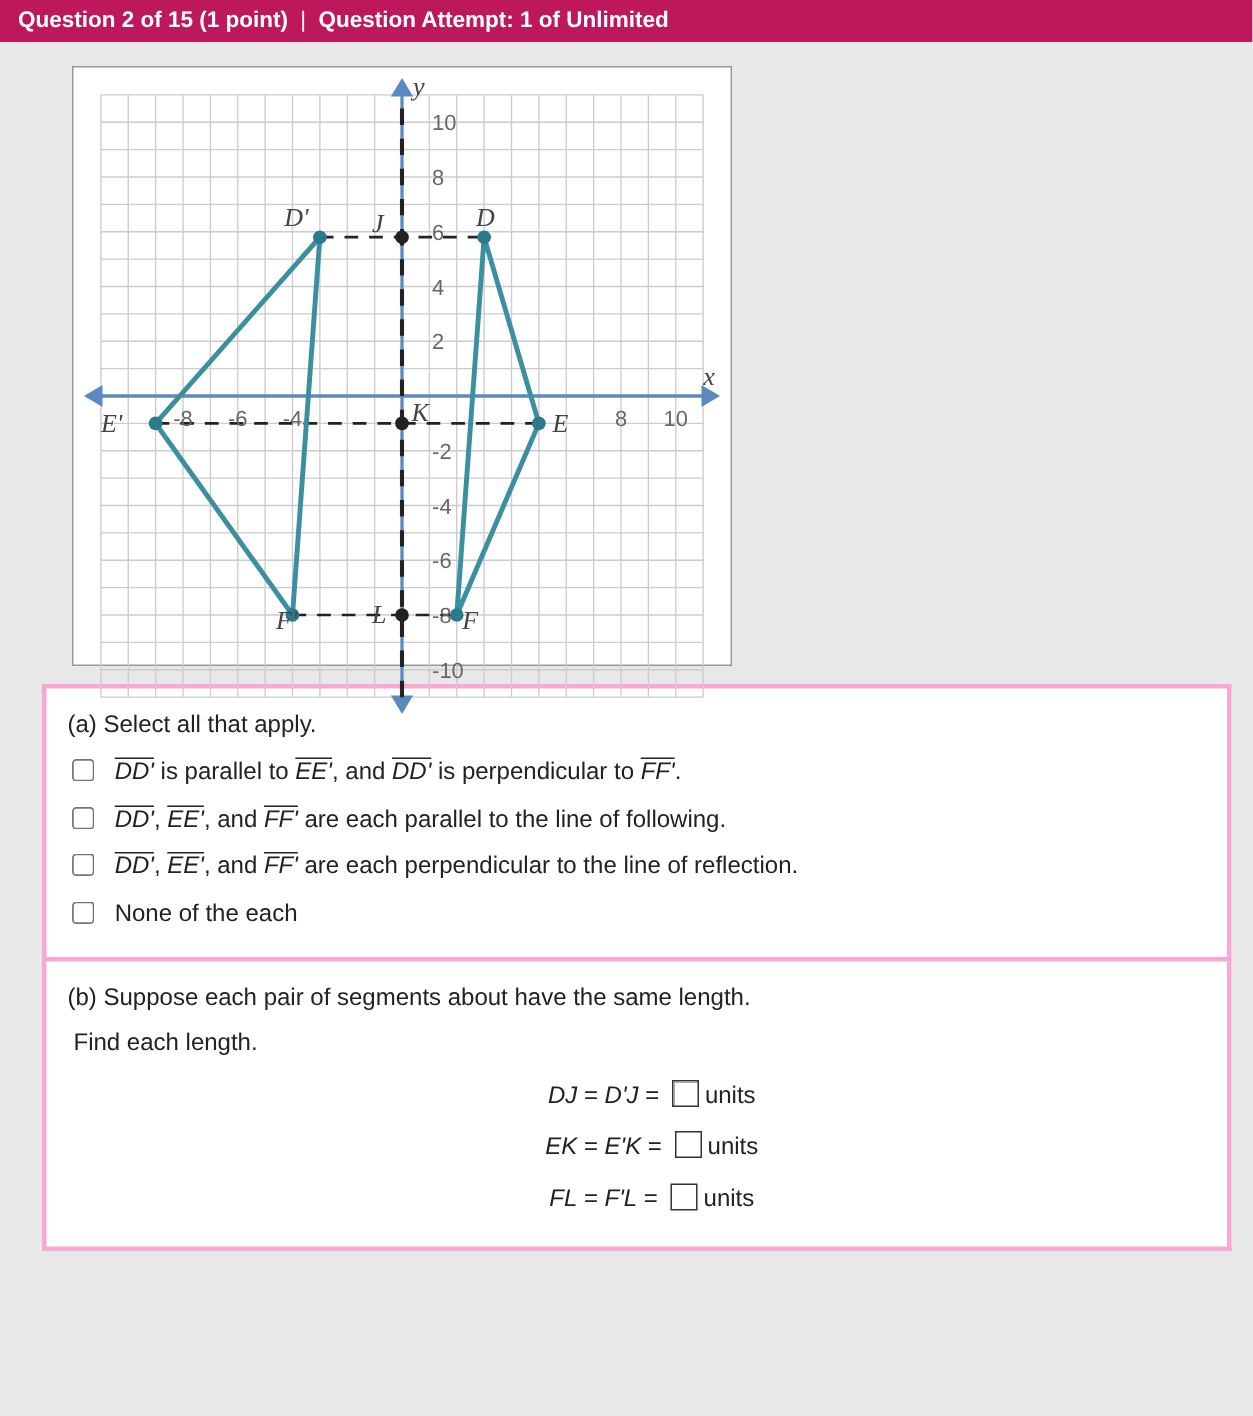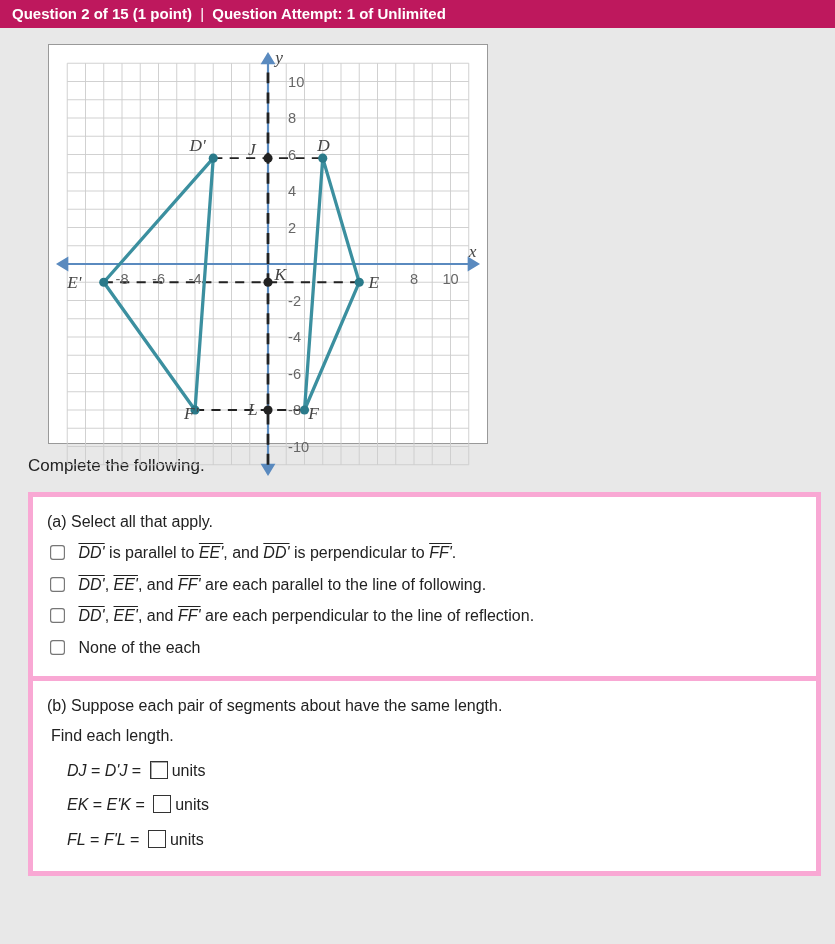--- a/index.html
+++ b/index.html
@@ -36,21 +36,21 @@
   .prompt {
     margin: 10px 0 16px 0;
     font-size: 17px;
   }
   .qtable {
     width: 100%;
     border-collapse: collapse;
     background: #fff;
   }
   .qtable td {
-    border: 5px solid #f9a8d4;
+    border: 3px solid #f9a8d4;
     padding: 10px 14px 12px 14px;
     vertical-align: top;
     font-size: 16px;
     line-height: 1.9;
   }
   .opt-row {
     display: block;
     margin: 1px 0;
   }
   .opt-row input[type=checkbox] {
@@ -63,21 +63,21 @@
   .blank {
     display: inline-block;
     width: 18px;
     height: 18px;
     border: 1px solid #333;
     background: #fff;
     vertical-align: -3px;
     margin: 0 4px;
   }
   .blank.shadow { box-shadow: 1px 1px 0 #aaa inset; }
-  .eq-row { margin: 4px 0 4px 20px; }
+  .eq-row { margin: 4px 0 4px 20px; text-align: center; }
   .sub-prompt { margin-left: 4px; }
 </style>
 </head>
 <body>
 
 <div class="header">
   <span>Question 2 of 15 (1 point)</span>
   <span class="sep">|</span>
   <span>Question Attempt: 1 of Unlimited</span>
 </div>
@@ -201,21 +201,20 @@
         <text x="1.1" y="-1.7" text-anchor="start">2</text>
         <text x="1.1" y="2.3" text-anchor="start">-2</text>
         <text x="1.1" y="4.3" text-anchor="start">-4</text>
         <text x="1.1" y="6.3" text-anchor="start">-6</text>
         <text x="1.1" y="8.3" text-anchor="start">-8</text>
         <text x="1.1" y="10.3" text-anchor="start">-10</text>
       </g>
     </svg>
   </div>
 
-  <div class="prompt">Complete the following.</div>
 
   <table class="qtable">
     <tbody>
         <tr>
           <td>
       <div>(a) Select all that apply.</div>
 
       <label class="opt-row">
         <input type="checkbox" style="">
         <span class="ovl"><span class="i">DD'</span></span><span> is parallel to </span><span class="ovl"><span class="i">EE'</span></span><span>, and </span><span class="ovl"><span class="i">DD'</span></span><span> is perpendicular to </span><span class="ovl"><span class="i">FF'</span></span><span>.</span>

